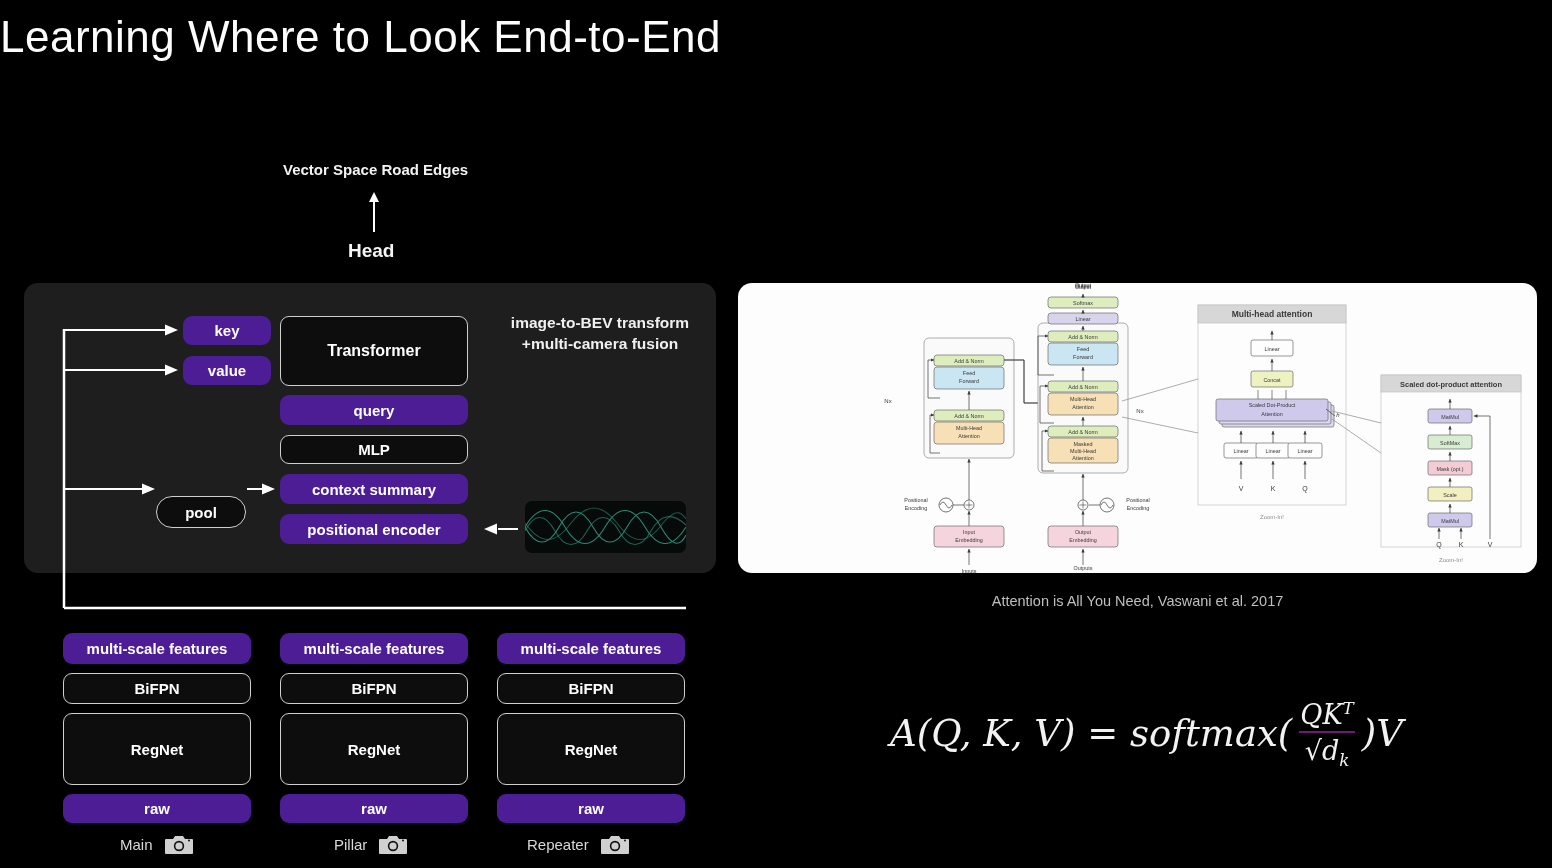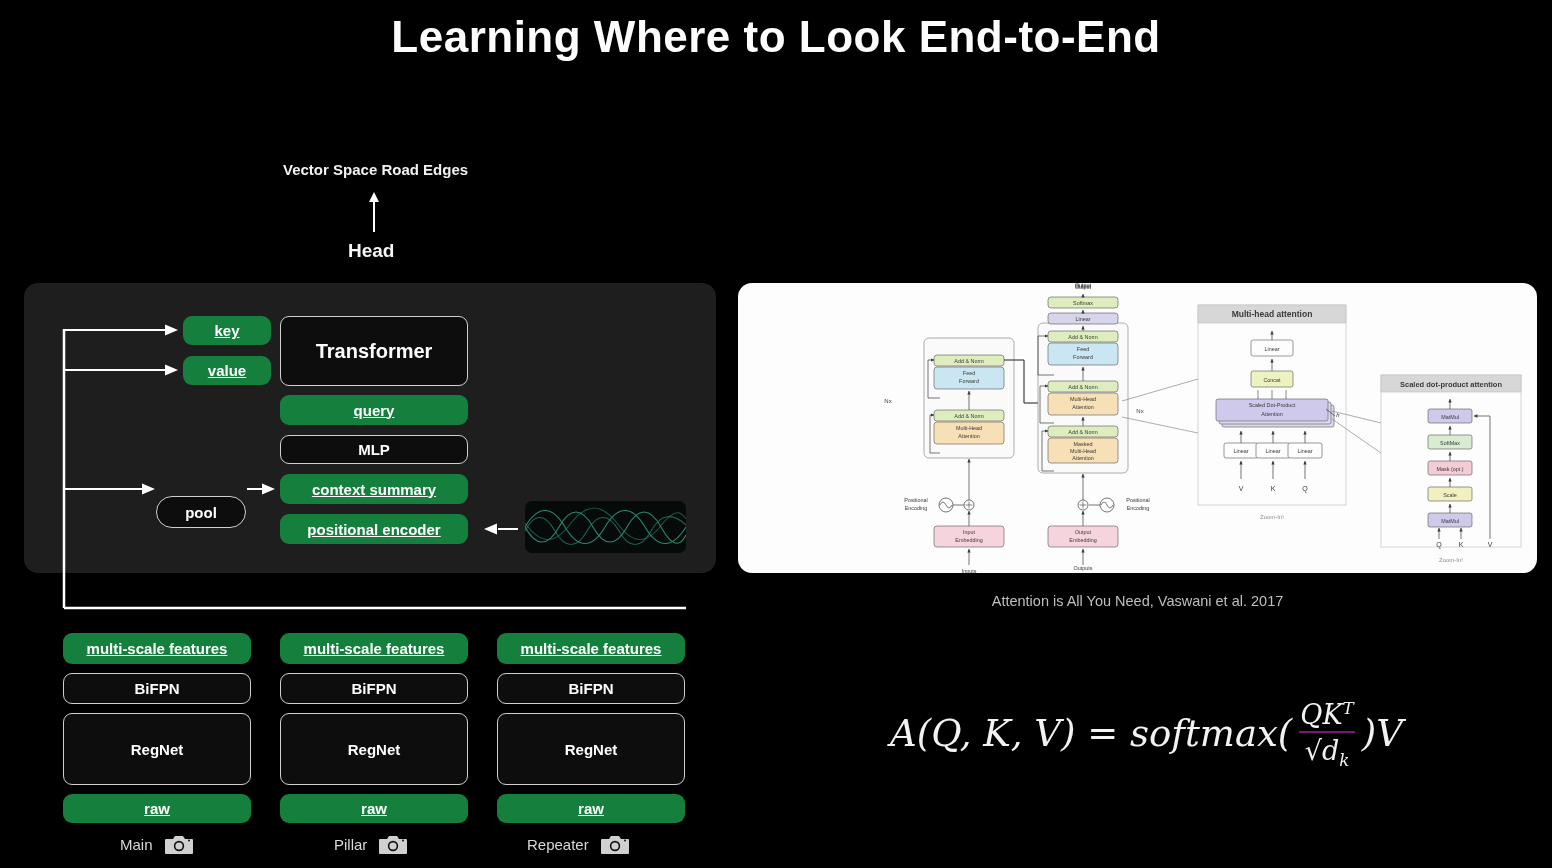--- a/index.html
+++ b/index.html
@@ -7,21 +7,21 @@
     width:1552px; height:868px;
     background:#000; overflow:hidden;
     font-family:"Liberation Sans", sans-serif;
     color:#fff;
   }
   #stage { position:relative; width:1552px; height:868px; background:#000; }
 
   
   .title {
     position:absolute; left:0; top:12px; width:1552px;
-    text-align:center; font-size:44px; font-weight:700;
+    font-size:44px; font-weight:400;
     letter-spacing:.5px; color:#fdfdfd;
   }
 
   
   .vs-label {
     position:absolute; left:283px; top:161px;
     font-size:15px; font-weight:600; color:#f2f2f2;
   }
   .head-label {
     position:absolute; left:348px; top:240px;
@@ -39,21 +39,21 @@
     text-align:center; font-size:15.5px; font-weight:600;
     line-height:1.35; color:#f0f0f0;
   }
 
   
   .blk {
     position:absolute; display:flex; align-items:center; justify-content:center;
     border-radius:9px; font-size:15px; font-weight:600; color:#ffffff;
     text-align:center;
   }
-  .blk.blue   { background:#15803d;text-decoration:underline; }
+  .blk.blue   { background:#4c1d95; }
   .blk.outline{ background:#0d0d0d; border:1.5px solid #cfcfcf; }
 
   
   .wires { position:absolute; left:0; top:0; width:1552px; height:868px; pointer-events:none; }
 
   
   .wave-box {
     position:absolute; left:525px; top:501px; width:161px; height:52px;
     background:#060b09; border-radius:7px; overflow:hidden;
   }
@@ -102,20 +102,24 @@
 
   <svg class="up-arrow" viewBox="0 0 20 40">
     <line x1="10" y1="40" x2="10" y2="4" stroke="#ffffff" stroke-width="2"></line>
     <polygon points="10,0 5,10 15,10" fill="#ffffff"></polygon>
   </svg>
 
   <div class="head-label">Head</div>
 
   <div class="bev-panel"></div>
 
+  <div class="bev-caption">
+    <div>image-to-BEV transform</div>
+    <div>+multi-camera fusion</div>
+  </div>
 
   <svg class="wires" viewBox="0 0 1552 868">
 
     <line x1="64" y1="329" x2="64" y2="608" stroke="#ffffff" stroke-width="2.5"></line>
 
     <line x1="64" y1="608" x2="686" y2="608" stroke="#ffffff" stroke-width="2.5"></line>
 
     <line x1="64" y1="330" x2="166" y2="330" stroke="#ffffff" stroke-width="2"></line>
     <polygon points="178,330 165,324.5 165,335.5" fill="#ffffff"></polygon>
 
@@ -133,21 +137,21 @@
   </svg>
 
   <div class="blk blue" style="left:183px; top:316px; width:88px; height:29px;">
     <span>key</span>
   </div>
 
   <div class="blk blue" style="left:183px; top:356px; width:88px; height:29px;">
     <span>value</span>
   </div>
 
-  <div class="blk outline" style="left:280px; top:316px; width:188px; height:70px; font-size:20px;">
+  <div class="blk outline" style="left:280px; top:316px; width:188px; height:70px; font-size:16px;">
     <span>Transformer</span>
   </div>
 
   <div class="blk blue" style="left:280px; top:395px; width:188px; height:30px;">
     <span>query</span>
   </div>
 
   <div class="blk outline" style="left:280px; top:435px; width:188px; height:29px;">
     <span>MLP</span>
   </div>

